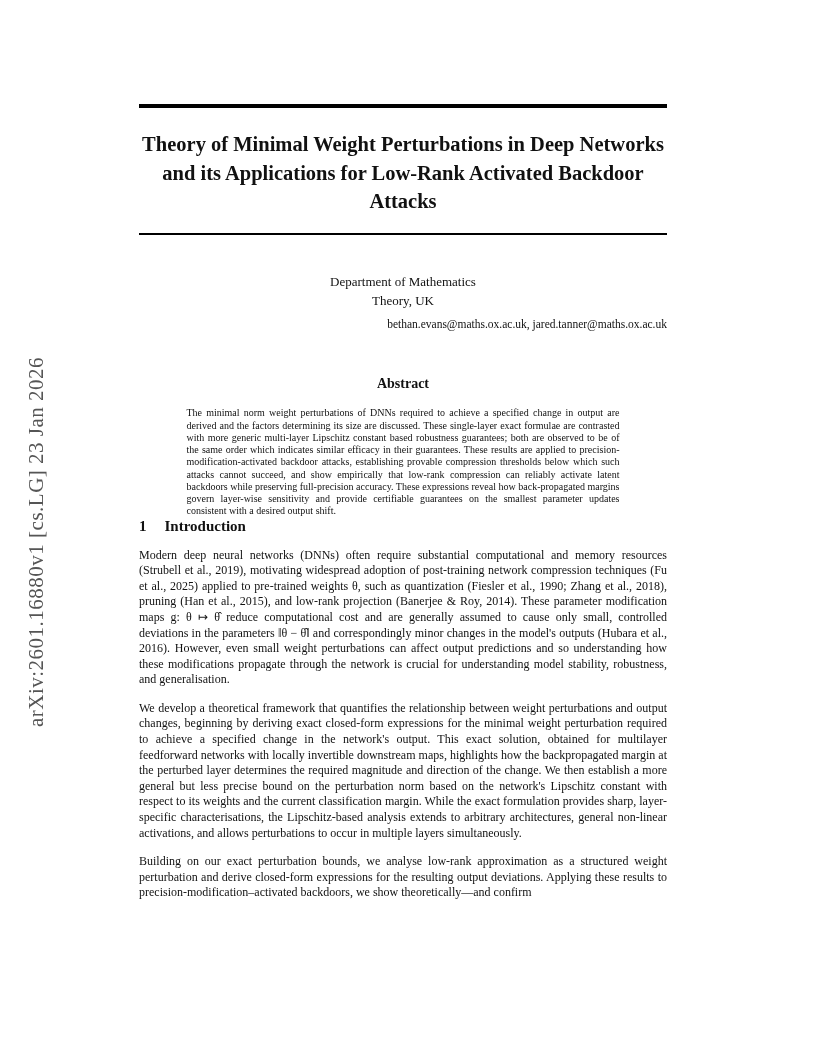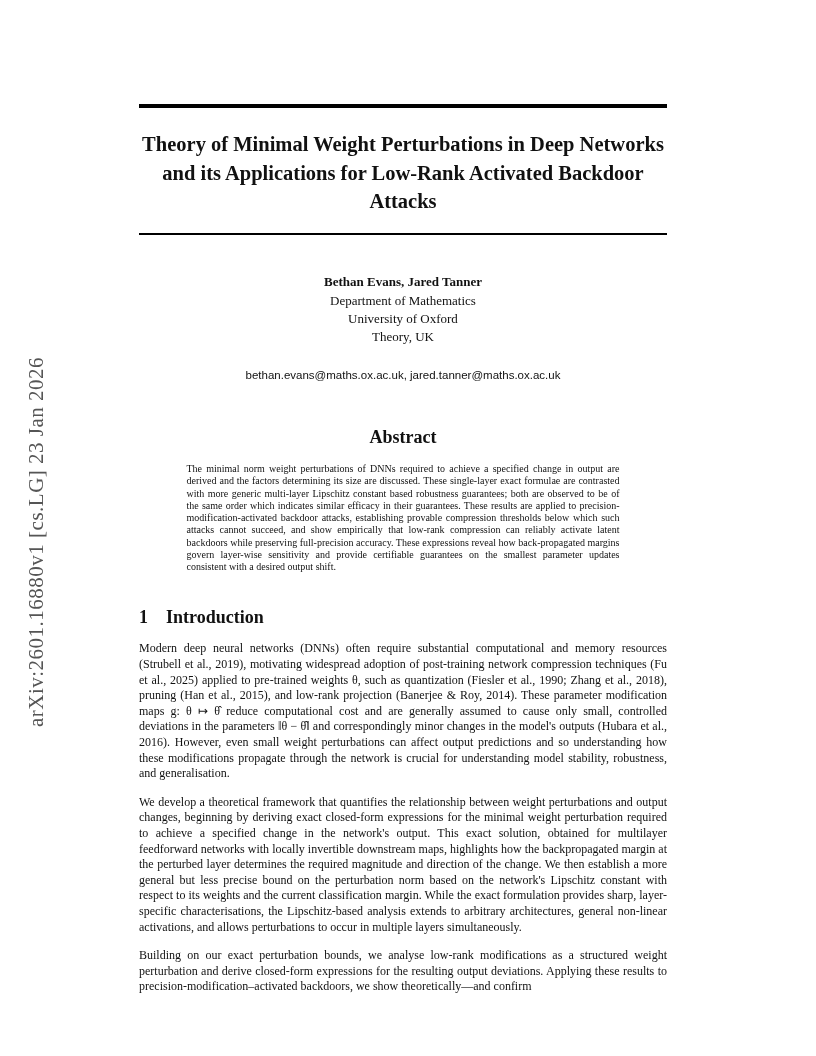--- a/index.html
+++ b/index.html
@@ -50,40 +50,40 @@
     background: #000000;
   }
   .authors {
     margin-top: 38px;
     text-align: center;
     font-size: 13px;
     line-height: 1.42;
   }
   .author-names { font-weight: bold; }
   .author-emails {
-    font-family: Liberation Sans, sans-serif;
+    font-family: Liberation Serif, serif;
     font-size: 11.5px;
-    margin-top: 20px;
+    margin-top: 6px;
+    text-align: right;
   }
   .abstract-heading {
     margin-top: 44px;
     text-align: center;
     font-weight: bold;
-    font-size: 18px;
+    font-size: 14px;
   }
   .abstract-body {
     margin: 15px auto 0;
     width: 433px;
     font-size: 10px;
     line-height: 1.225;
     text-align: justify;
   }
   .section-heading {
-    margin-top: 34px;
-    font-size: 18px;
+    font-size: 15px;
     font-weight: bold;
   }
   .section-number { margin-right: 18px; }
   .body-paragraph {
     margin-top: 13px;
     font-size: 12px;
     line-height: 1.30;
     text-align: justify;
   }
 </style>
@@ -96,35 +96,33 @@
 
   <div class="content">
 
     <div class="top-rule"></div>
 
     <h1 class="paper-title">Theory of Minimal Weight Perturbations in Deep Networks and its Applications for Low-Rank Activated Backdoor Attacks</h1>
 
     <div class="title-rule"></div>
 
     <div class="authors">
-      <div class="author-names">Bethan Evans, Jared Tanner</div>
       <div class="author-department">Department of Mathematics</div>
-      <div class="author-university">University of Oxford</div>
       <div class="author-location">Theory, UK</div>
       <div class="author-emails">bethan.evans@maths.ox.ac.uk, jared.tanner@maths.ox.ac.uk</div>
     </div>
 
     <div class="abstract-heading">Abstract</div>
 
     <div class="abstract-body">The minimal norm weight perturbations of DNNs required to achieve a specified change in output are derived and the factors determining its size are discussed. These single-layer exact formulae are contrasted with more generic multi-layer Lipschitz constant based robustness guarantees; both are observed to be of the same order which indicates similar efficacy in their guarantees. These results are applied to precision-modification-activated backdoor attacks, establishing provable compression thresholds below which such attacks cannot succeed, and show empirically that low-rank compression can reliably activate latent backdoors while preserving full-precision accuracy. These expressions reveal how back-propagated margins govern layer-wise sensitivity and provide certifiable guarantees on the smallest parameter updates consistent with a desired output shift.</div>
 
     <div class="section-heading">
       <span class="section-number">1</span><span>Introduction</span>
     </div>
 
     <p class="body-paragraph">Modern deep neural networks (DNNs) often require substantial computational and memory resources (Strubell et al., 2019), motivating widespread adoption of post-training network compression techniques (Fu et al., 2025) applied to pre-trained weights θ, such as quantization (Fiesler et al., 1990; Zhang et al., 2018), pruning (Han et al., 2015), and low-rank projection (Banerjee &amp; Roy, 2014). These parameter modification maps g: θ ↦ θ̂ reduce computational cost and are generally assumed to cause only small, controlled deviations in the parameters ‖θ − θ̂‖ and correspondingly minor changes in the model's outputs (Hubara et al., 2016). However, even small weight perturbations can affect output predictions and so understanding how these modifications propagate through the network is crucial for understanding model stability, robustness, and generalisation.</p>
 
     <p class="body-paragraph">We develop a theoretical framework that quantifies the relationship between weight perturbations and output changes, beginning by deriving exact closed-form expressions for the minimal weight perturbation required to achieve a specified change in the network's output. This exact solution, obtained for multilayer feedforward networks with locally invertible downstream maps, highlights how the backpropagated margin at the perturbed layer determines the required magnitude and direction of the change. We then establish a more general but less precise bound on the perturbation norm based on the network's Lipschitz constant with respect to its weights and the current classification margin. While the exact formulation provides sharp, layer-specific characterisations, the Lipschitz-based analysis extends to arbitrary architectures, general non-linear activations, and allows perturbations to occur in multiple layers simultaneously.</p>
 
-    <p class="body-paragraph">Building on our exact perturbation bounds, we analyse low-rank modifications as a structured weight perturbation and derive closed-form expressions for the resulting output deviations. Applying these results to precision-modification–activated backdoors, we show theoretically—and confirm</p>
+    <p class="body-paragraph">Building on our exact perturbation bounds, we analyse low-rank approximation as a structured weight perturbation and derive closed-form expressions for the resulting output deviations. Applying these results to precision-modification–activated backdoors, we show theoretically—and confirm</p>
 
   </div>
 </div>
 
 </body></html>

